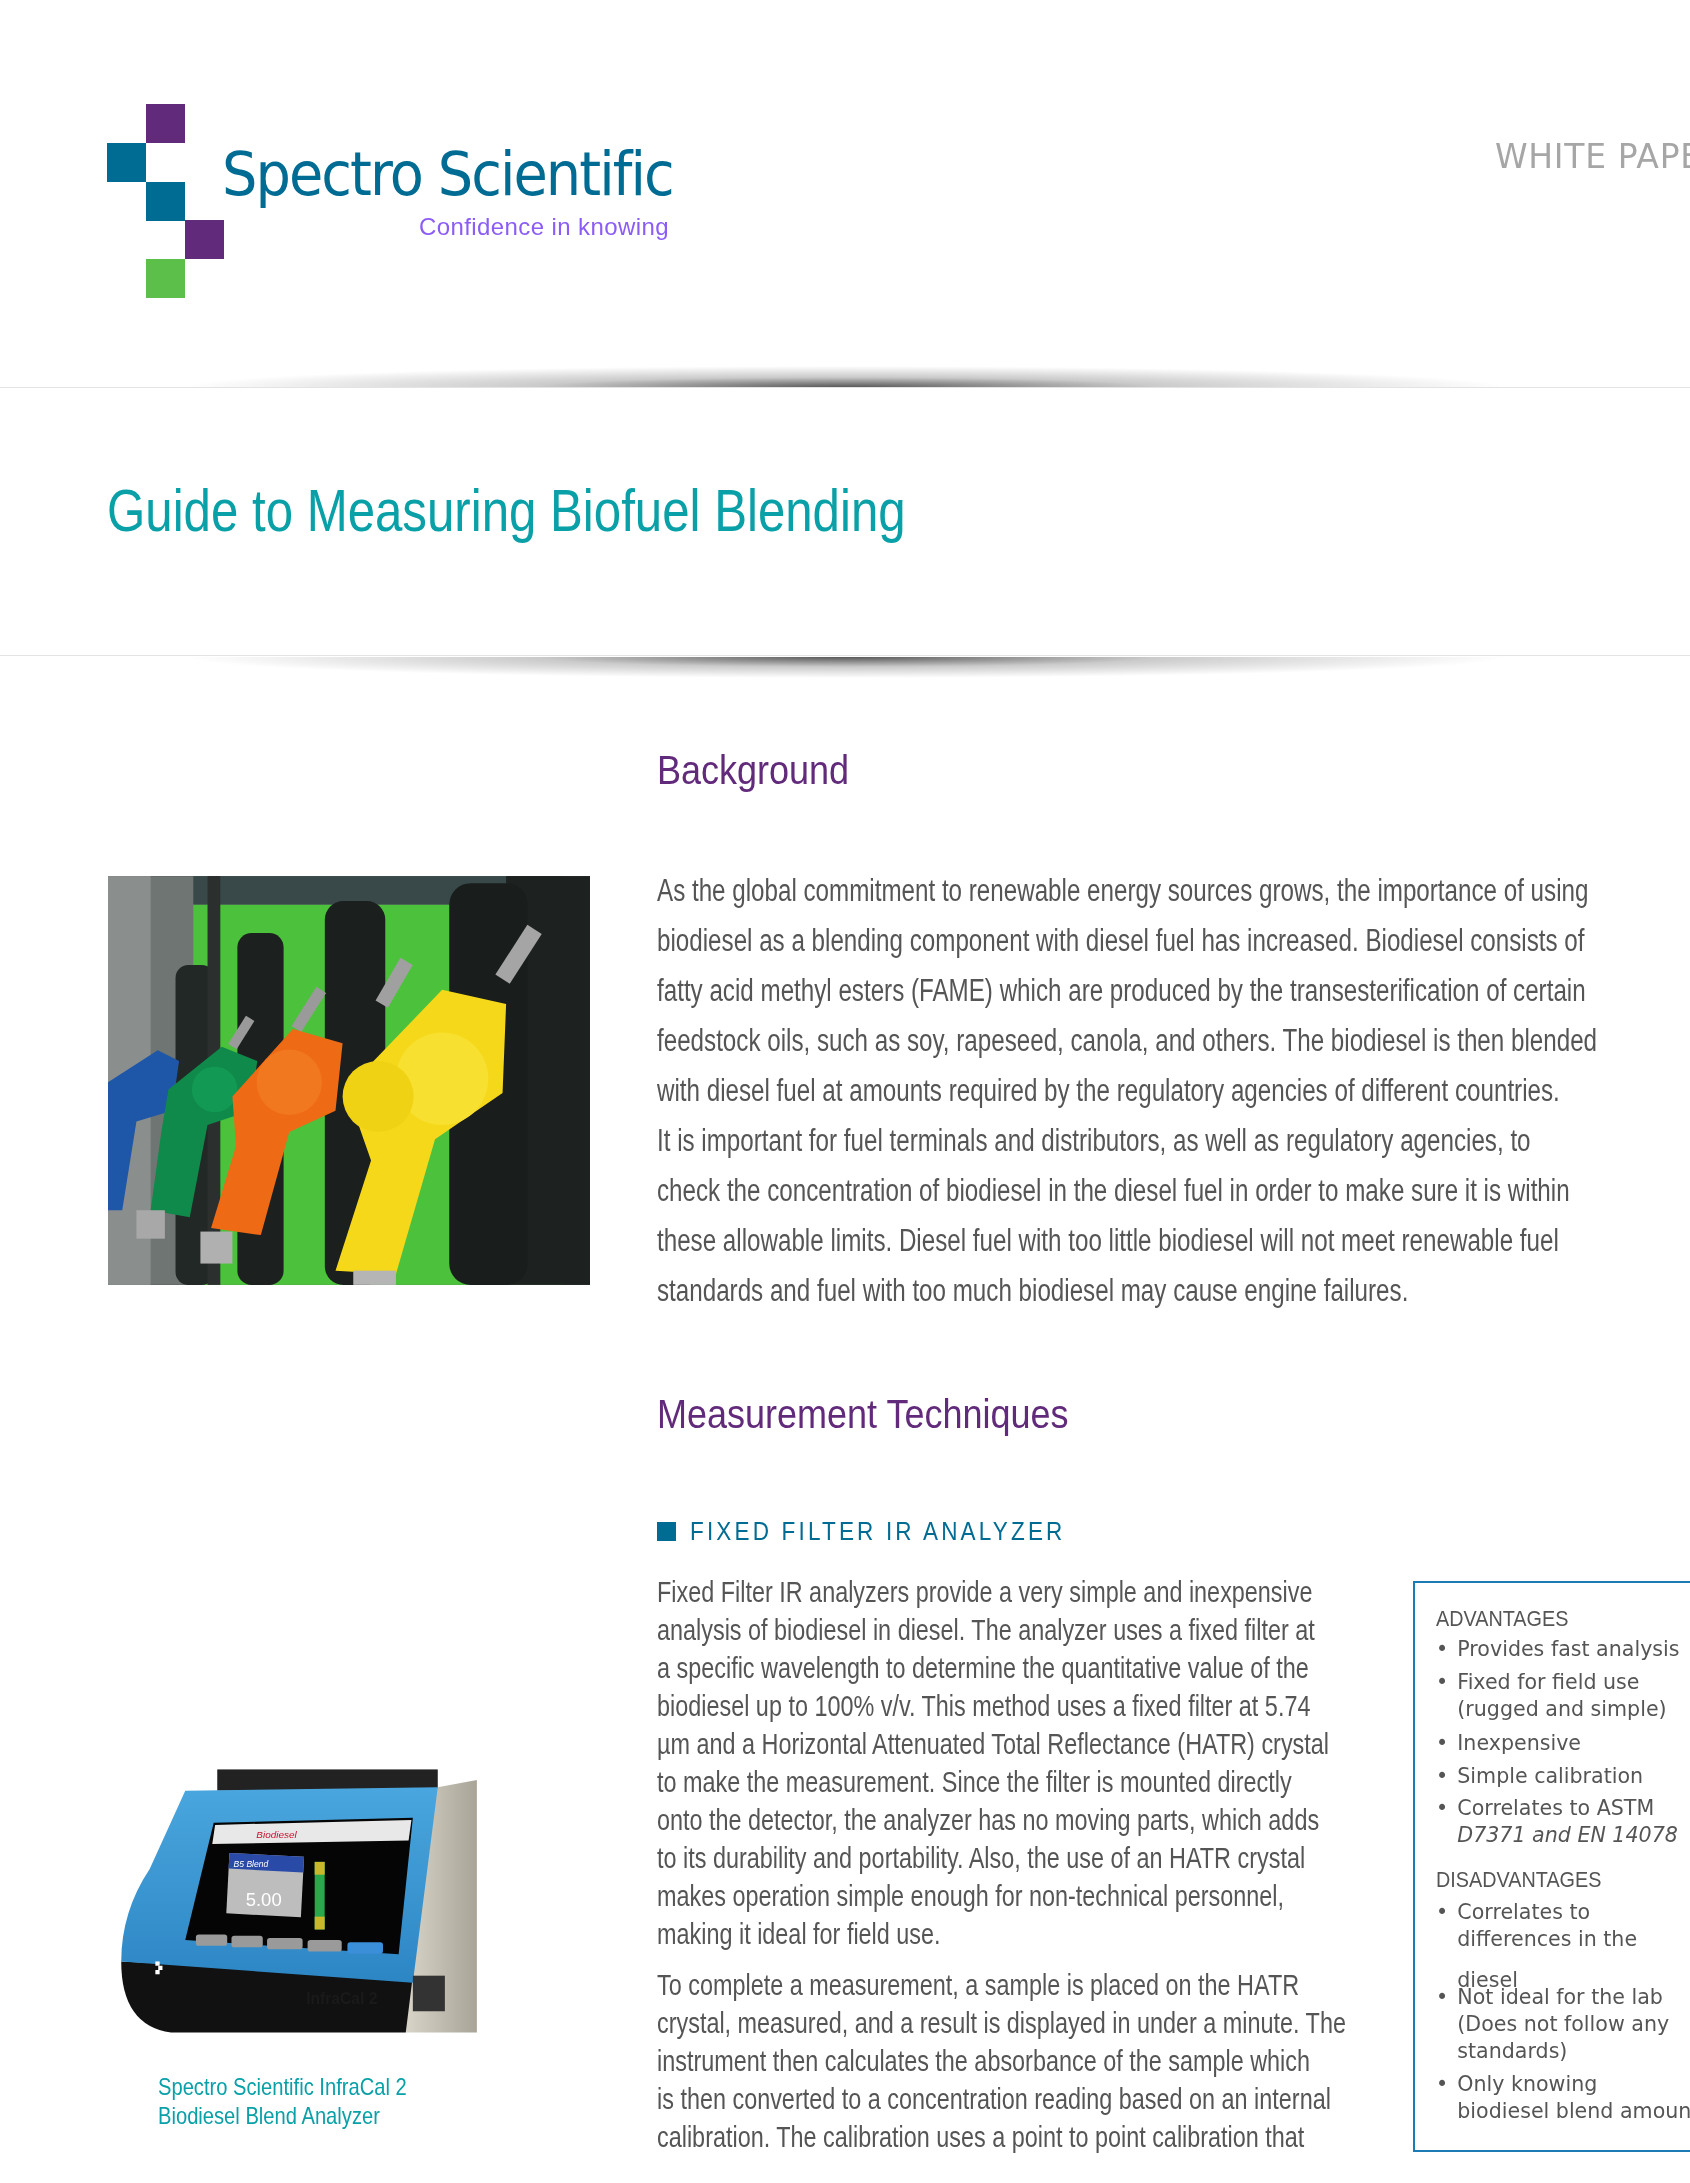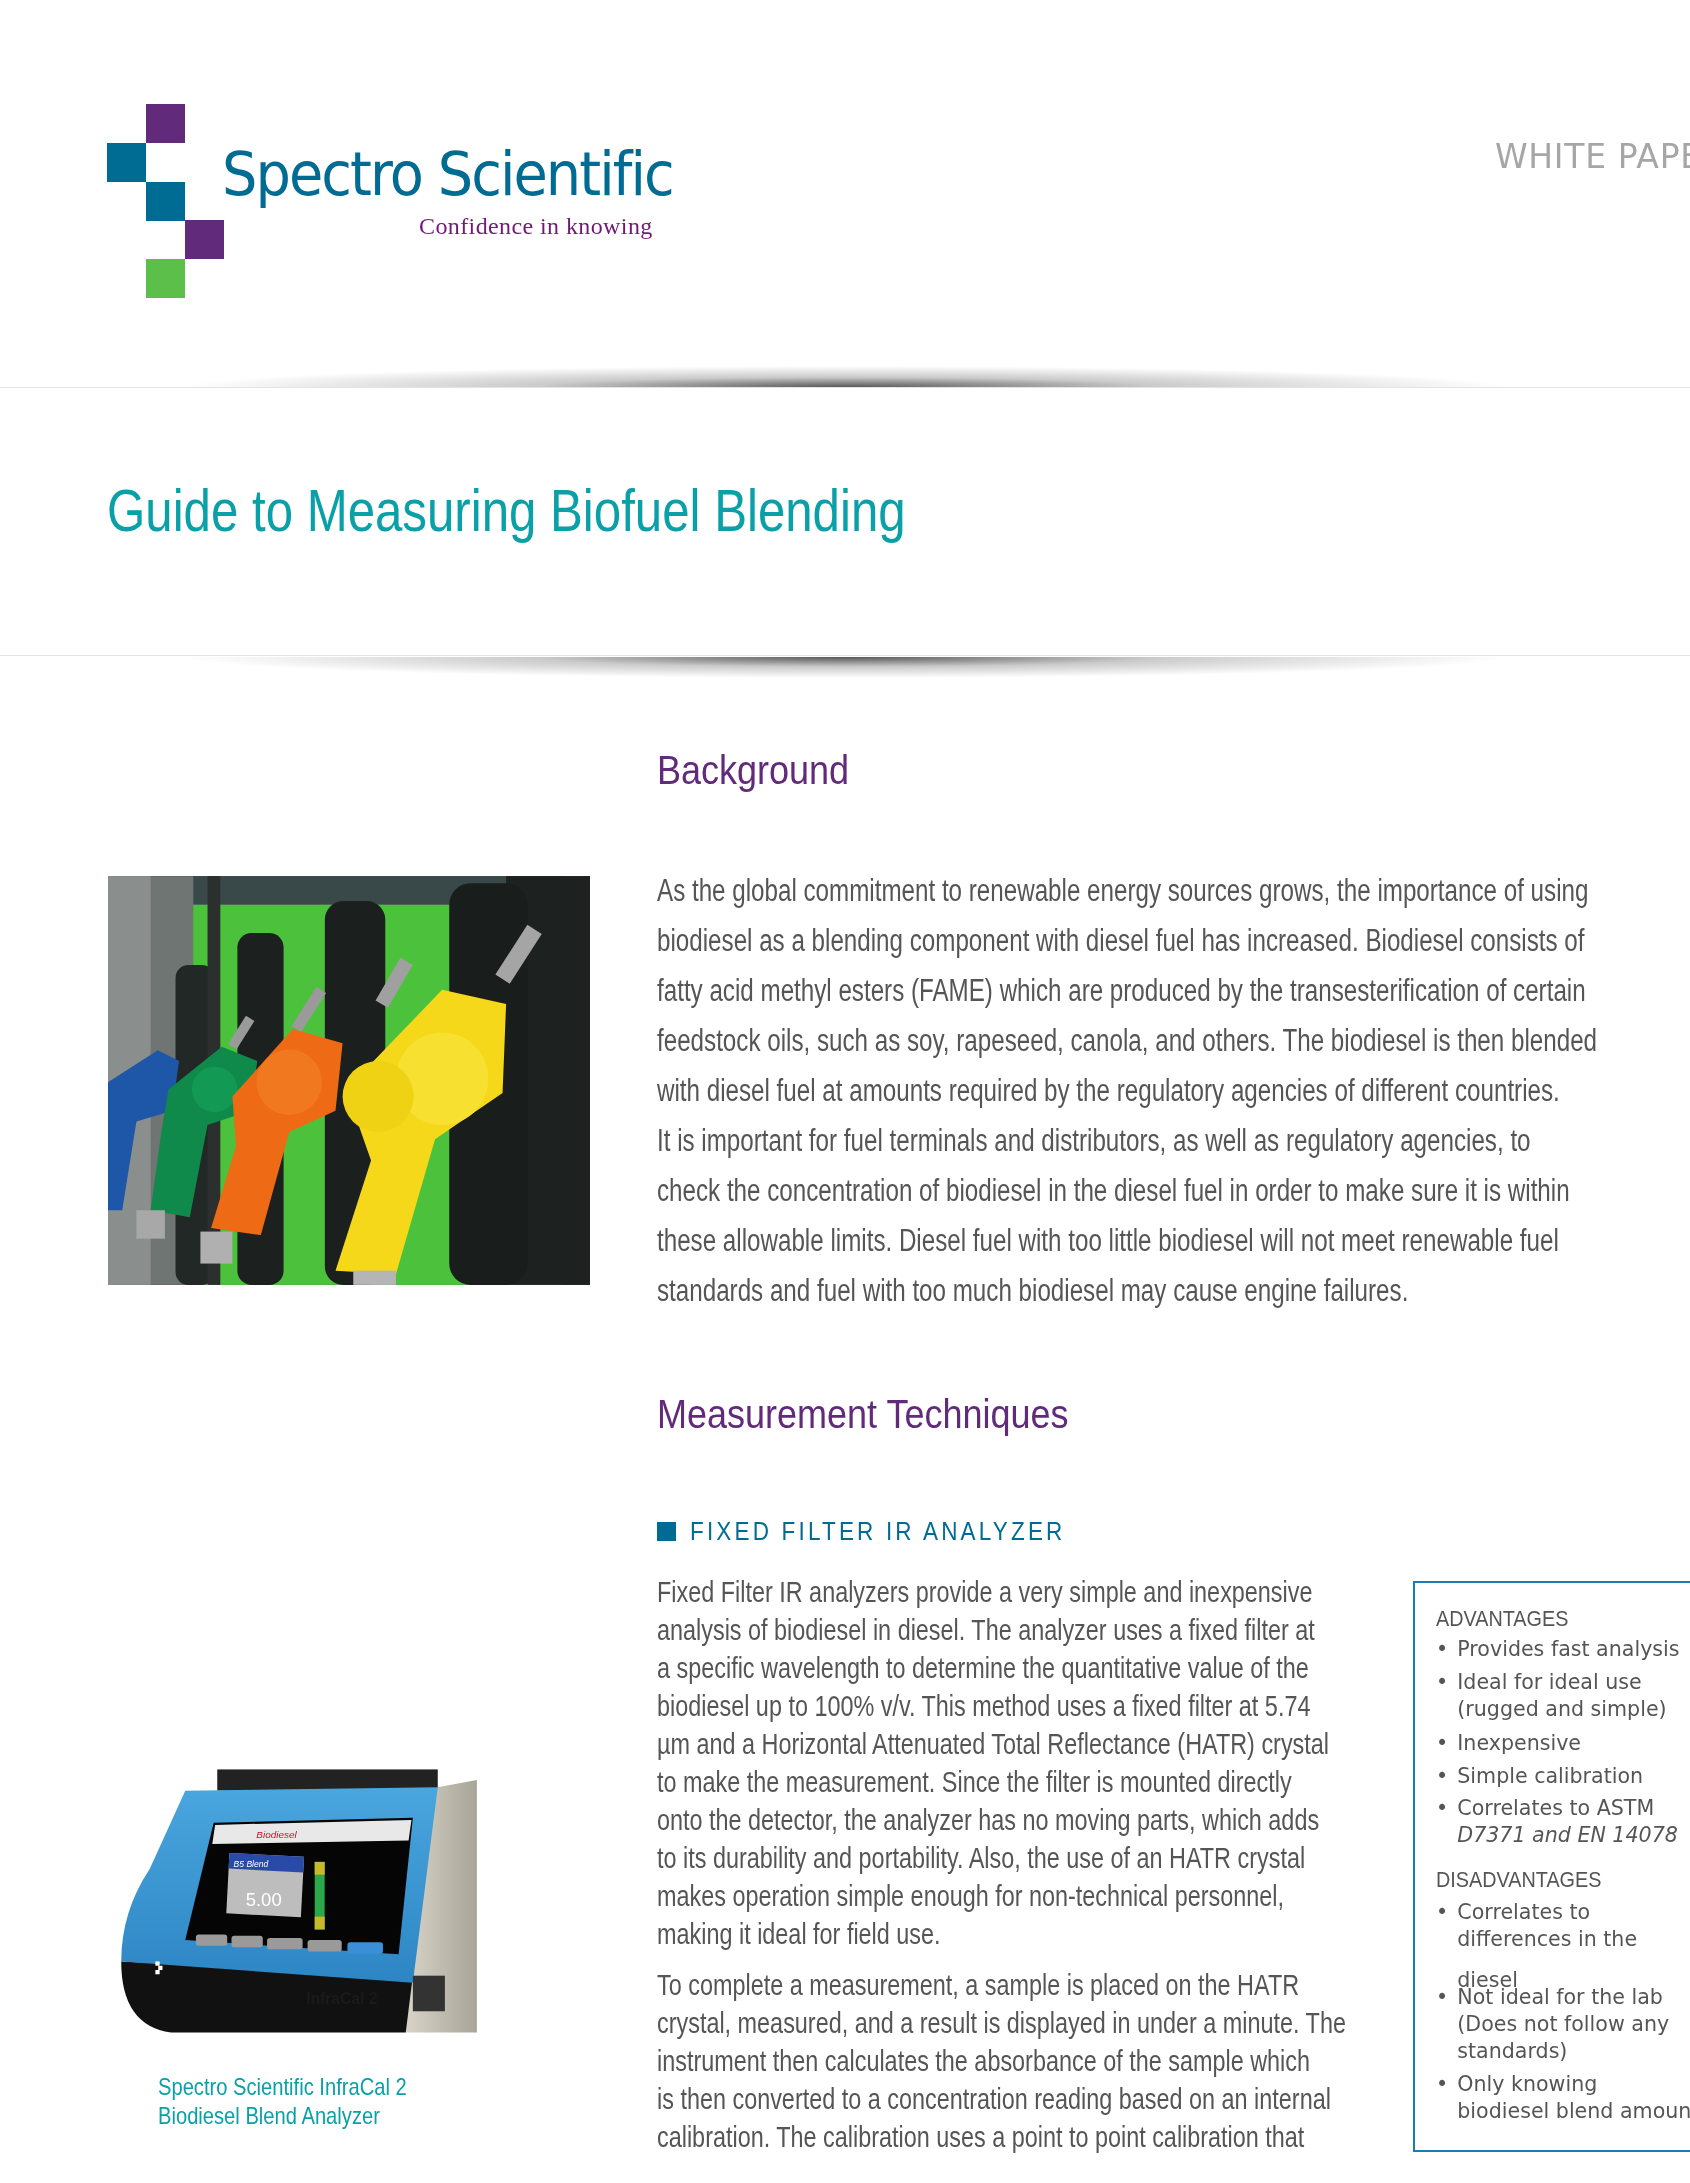--- a/index.html
+++ b/index.html
@@ -12,22 +12,22 @@
   
   .logo-sq { position: absolute; width: 39px; height: 39px; }
   .brand-name {
     position: absolute; left: 222px; top: 139px;
     font-family: "DejaVu Sans", sans-serif;
     font-size: 60px; color: #006b93; letter-spacing: -2.1px; white-space: nowrap;
     transform: scaleX(0.93); transform-origin: left top;
   }
   .tagline {
     position: absolute; left: 419px; top: 213px;
-    font-family: Liberation Serif, serif;
-    font-size: 24px; color: #701a75; white-space: nowrap; letter-spacing: 0.4px;
+    font-family: Liberation Sans, sans-serif;
+    font-size: 24px; color: #8b5cf6; white-space: nowrap; letter-spacing: 0.4px;
   }
   .doc-type {
     position: absolute; left: 1495px; top: 137px;
     font-family: "DejaVu Sans", sans-serif;
     font-size: 33px; color: #a6a6a6; white-space: nowrap; letter-spacing: 0.7px;
   }
 
   
   .shadow-band {
     position: absolute; left: 0; width: 1691px; height: 28.4px;
@@ -208,21 +208,21 @@
 <div class="pros-box"></div>
 
 <div class="box-heading" style="top:1606px;">ADVANTAGES</div>
 
 <div class="box-item" style="top:1636px;">
   <span class="bullet">•</span>
   <span class="txt">Provides fast analysis</span>
 </div>
 <div class="box-item" style="top:1669px;">
   <span class="bullet">•</span>
-  <span class="txt">Ideal for ideal use</span>
+  <span class="txt">Fixed for field use</span>
   <span class="txt" style="top:27px;">(rugged and simple)</span>
 </div>
 <div class="box-item" style="top:1730px;">
   <span class="bullet">•</span>
   <span class="txt">Inexpensive</span>
 </div>
 <div class="box-item" style="top:1763px;">
   <span class="bullet">•</span>
   <span class="txt">Simple calibration</span>
 </div>

